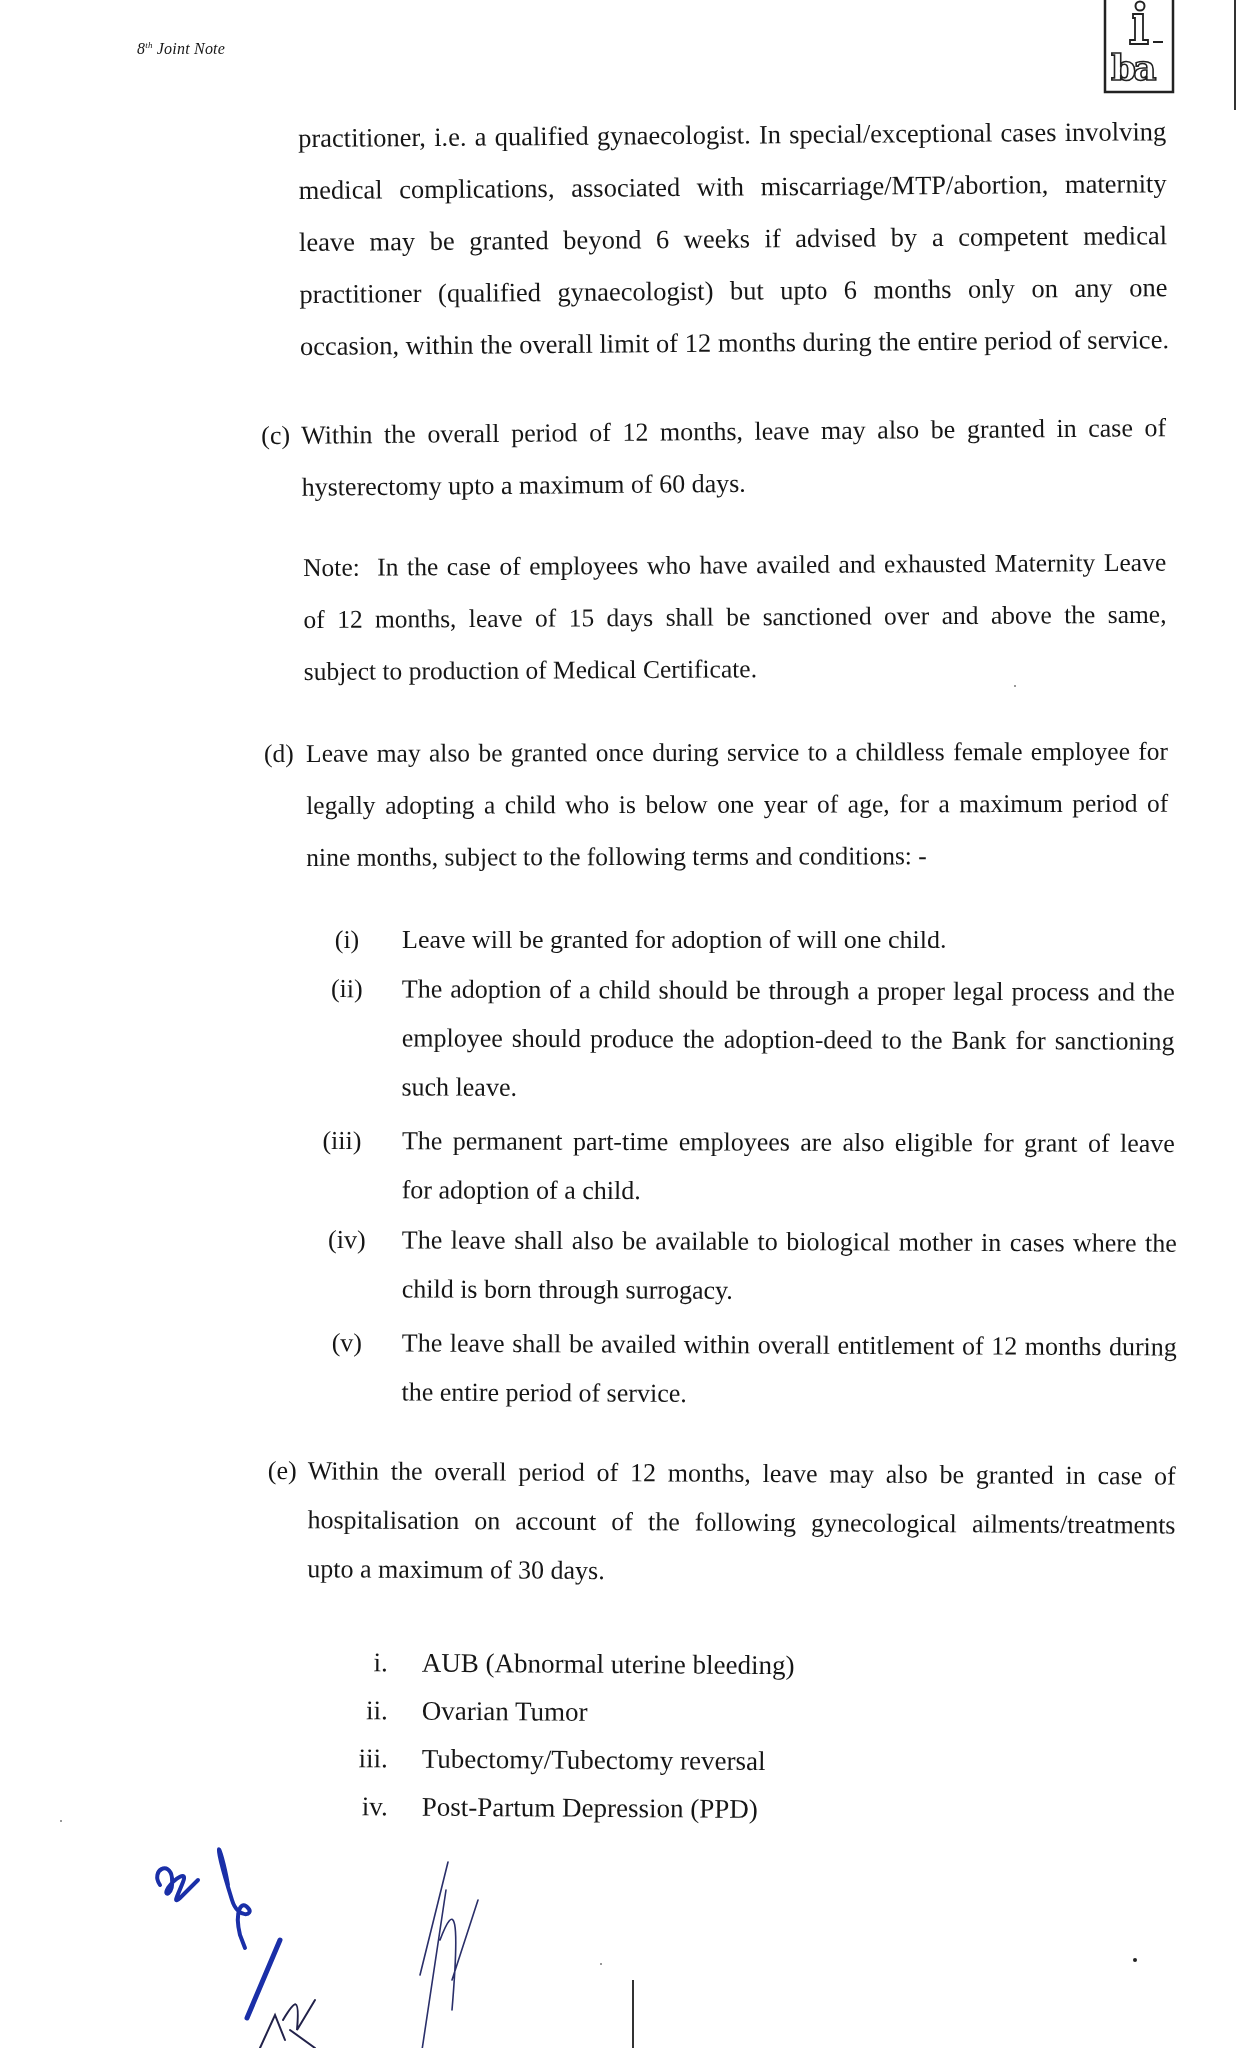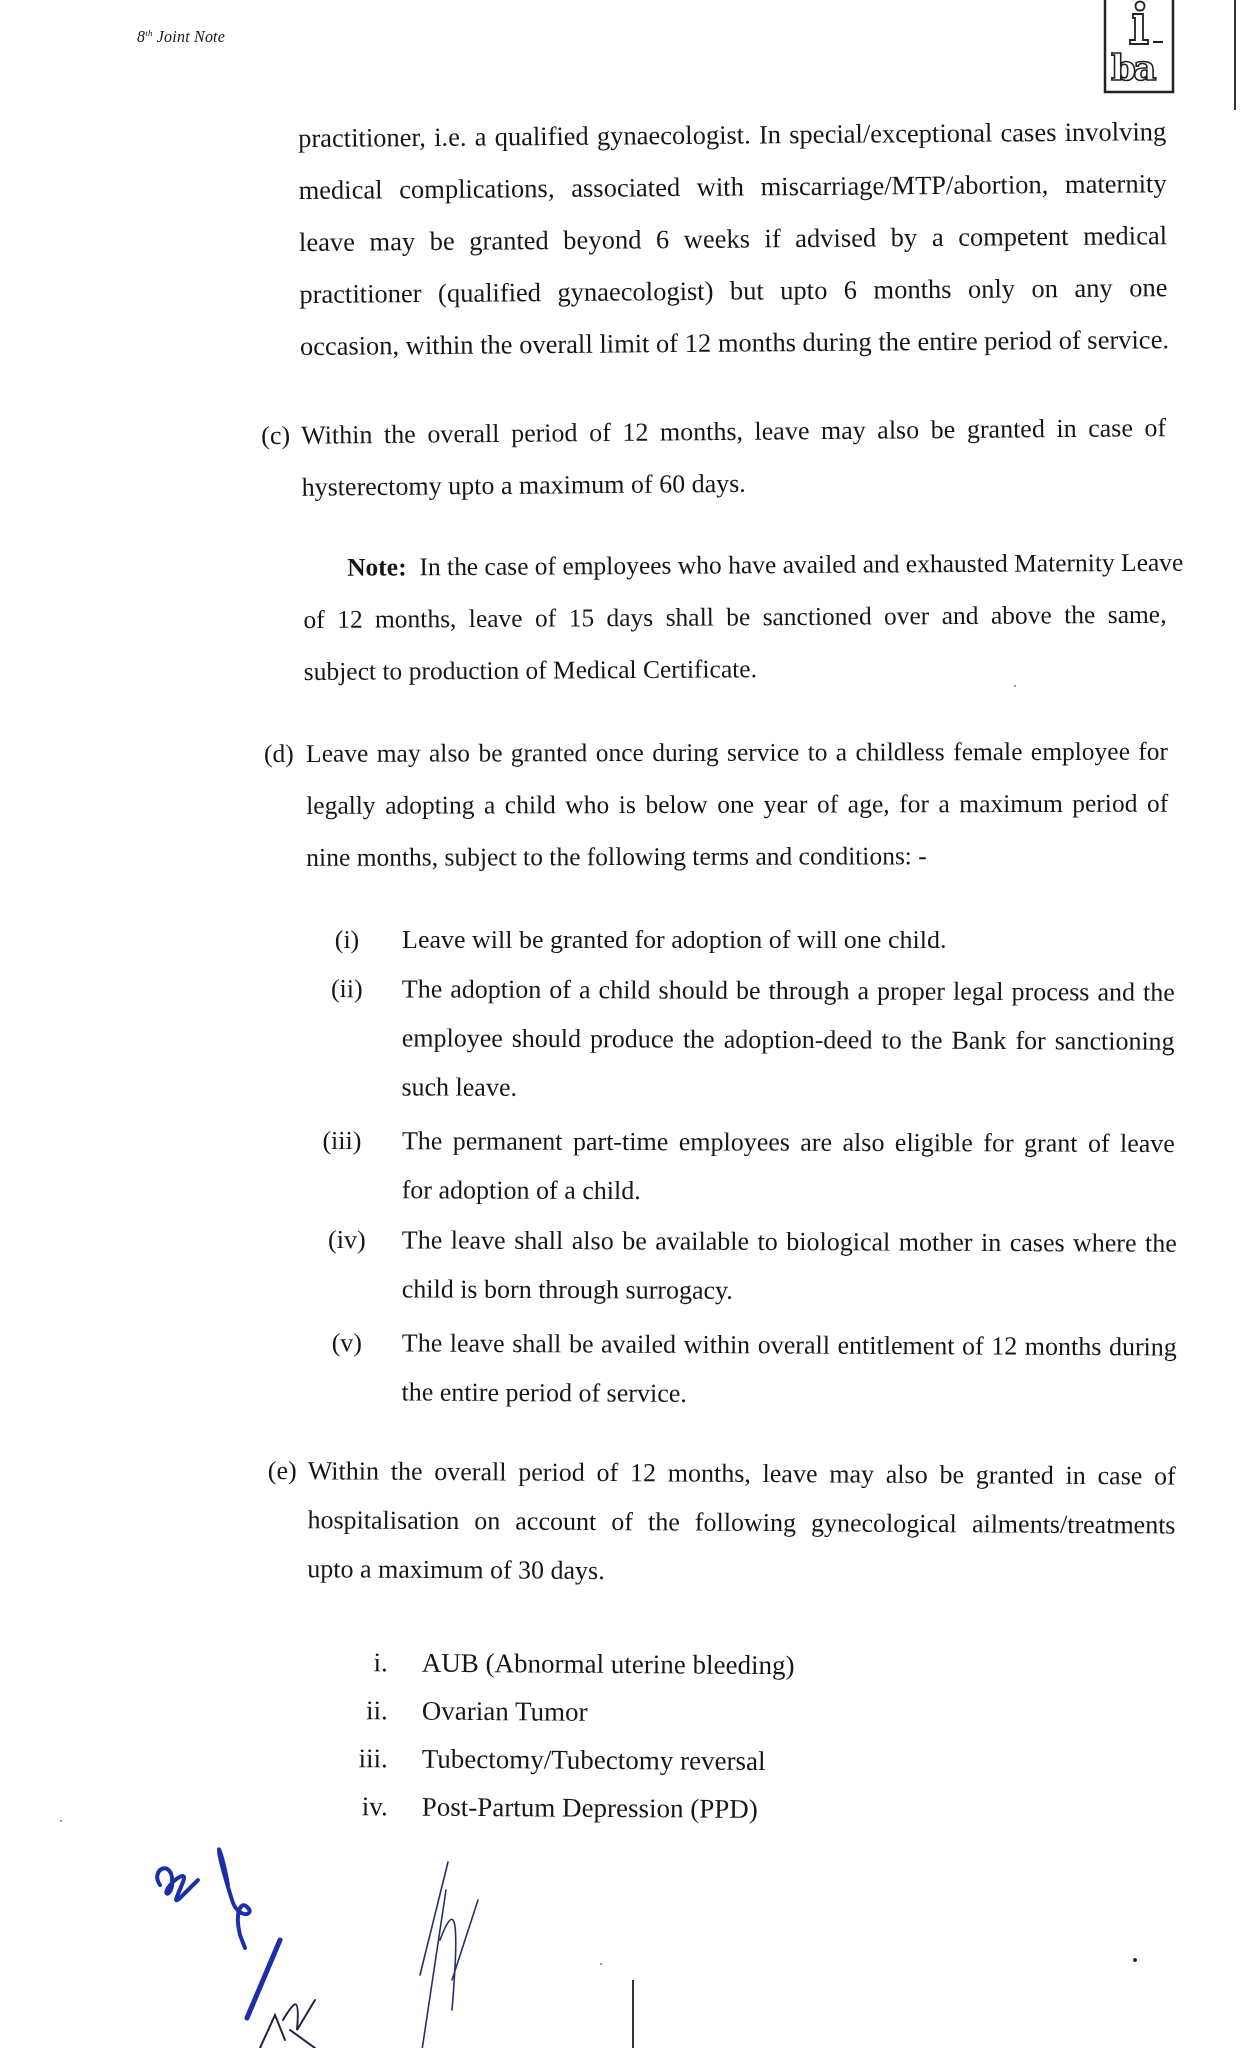--- a/index.html
+++ b/index.html
@@ -2,21 +2,21 @@
 <html><head>
   <meta charset="utf-8">
   <style>
     html, body { margin: 0; padding: 0; background: #ffffff; }
     body {
       width: 1241px; height: 2048px; position: relative; overflow: hidden;
       font-family: "Liberation Serif", "DejaVu Serif", serif;
       color: #161616;
     }
     .header-note {
-      position: absolute; left: 137px; top: 28px;
+      position: absolute; left: 137px; top: 40px;
       font-size: 16px; font-style: italic; letter-spacing: 0.2px;
     }
     .header-note sup { font-size: 9px; }
     .logo {
       position: absolute; left: 1103px; top: 0; width: 72px; height: 94px;
     }
     .right-edge-line {
       position: absolute; left: 1234px; top: 0; width: 2px; height: 110px; background: #333;
     }
     .para {
@@ -26,21 +26,21 @@
     .para .ln { display: block; white-space: nowrap; text-align: justify; text-align-last: justify; }
     .para .ln.last { text-align-last: left; }
     .ind-label { position: absolute; white-space: nowrap; }
     .sub-item { position: absolute; font-size: 26px; line-height: 49px; }
     .sub-item .num { position: absolute; left: 0; width: 50px; text-align: center; }
     .sub-item .txt { position: absolute; left: 80px; white-space: nowrap; }
     .sub-item .txt .ln { display: block; text-align: justify; text-align-last: justify; }
     .sub-item .txt .ln.last { text-align-last: left; }
     .ailment { position: absolute; font-size: 27px; line-height: 48px; white-space: nowrap; }
     .ailment .num { display: inline-block; width: 58px; text-align: right; margin-right: 34px; }
-    .note-label { font-weight: bold; margin-left: 44px; }
+    .note-label { font-weight: normal; }
     svg.sig { position: absolute; overflow: visible; }
     .speck { position: absolute; width: 2px; height: 2px; background: #777; border-radius: 50%; }
   </style>
 </head>
 <body>
 
 <div class="header-note">
   <span>8</span><sup>th</sup>
   <span>Joint Note</span>
 </div>

